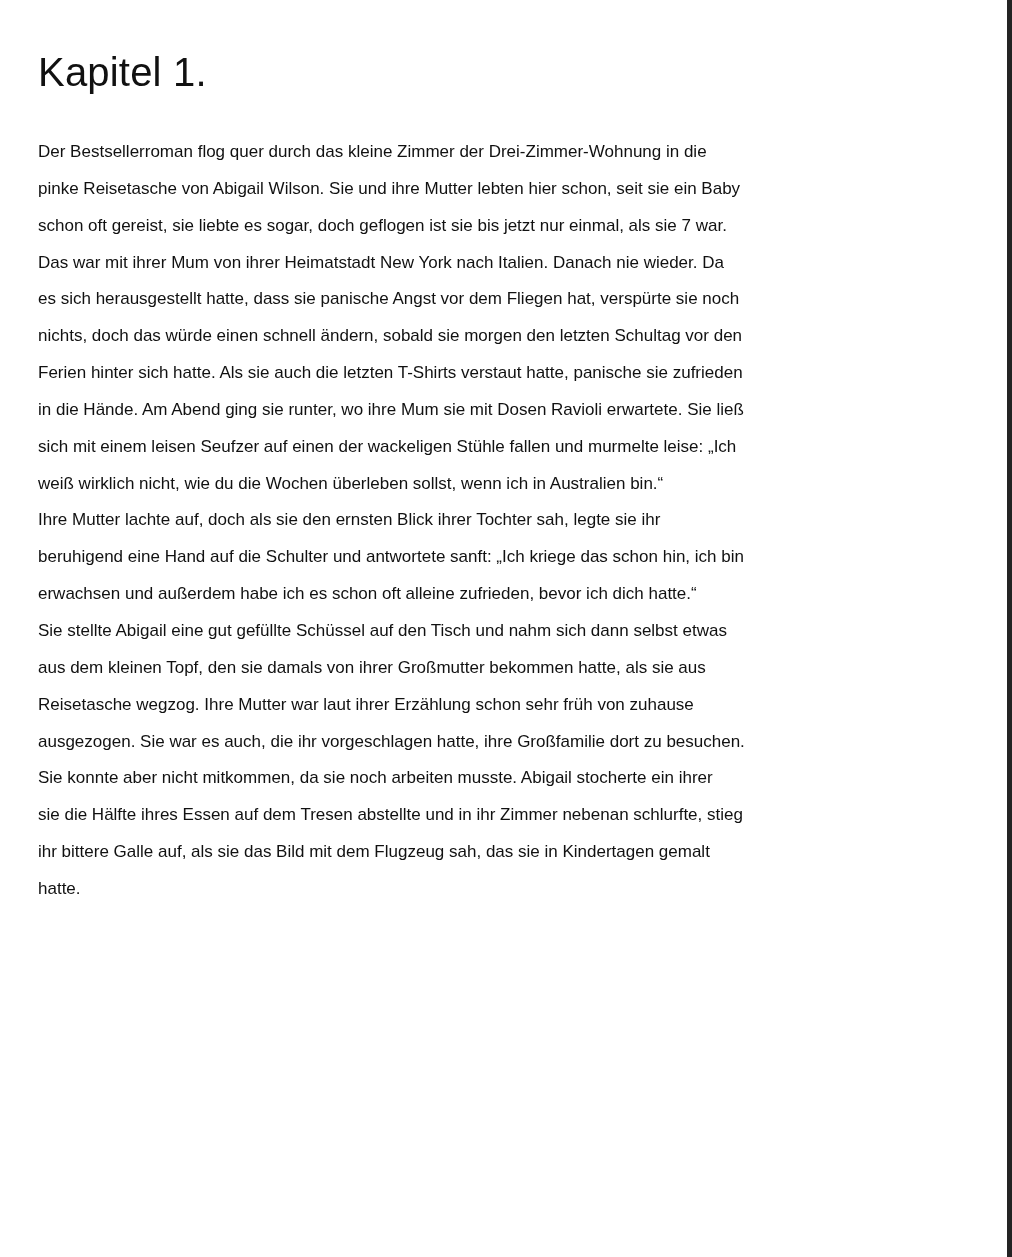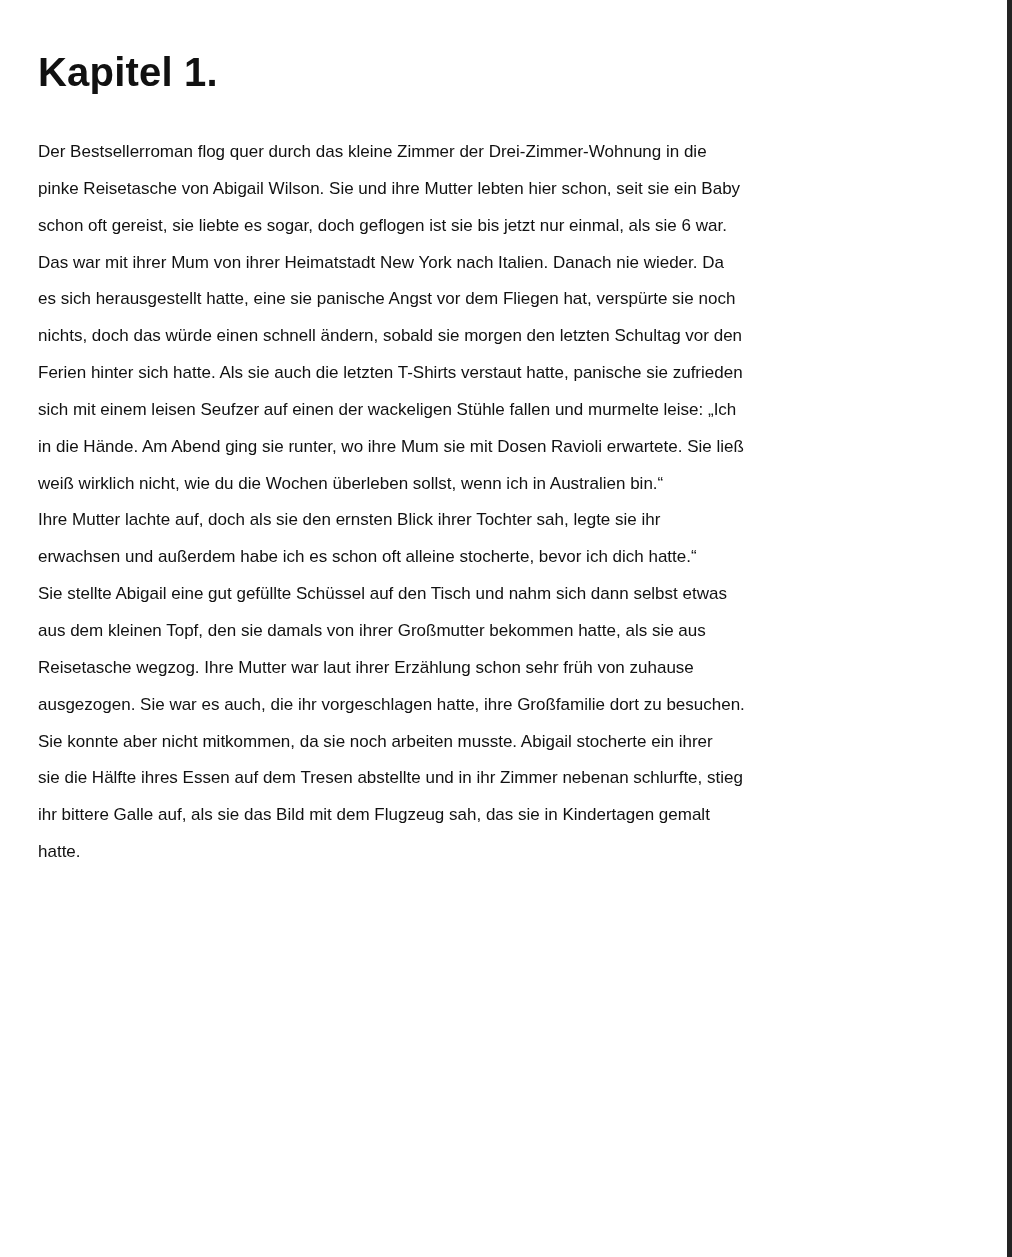--- a/index.html
+++ b/index.html
@@ -21,21 +21,21 @@
     position: absolute;
     right: 0; top: 0;
     width: 5px; height: 1257px;
     background: #232323;
   }
   h1 {
     position: absolute;
     left: 38px; top: 46px;
     margin: 0;
     font-size: 40px;
-    font-weight: bold;
+    font-weight: normal;
     line-height: 52px;
     color: #111111;
     letter-spacing: 0.2px;
   }
   .body-text {
     position: absolute;
     left: 38px; top: 134px;
     width: 960px;
   }
   .line {
@@ -47,30 +47,31 @@
   }
 </style>
 </head>
 <body>
 
 <div class="page">
   <h1>Kapitel 1.</h1>
   <div class="body-text">
     <span class="line">Der Bestsellerroman flog quer durch das kleine Zimmer der Drei-Zimmer-Wohnung in die</span>
     <span class="line">pinke Reisetasche von Abigail Wilson. Sie und ihre Mutter lebten hier schon, seit sie ein Baby</span>
-    <span class="line">schon oft gereist, sie liebte es sogar, doch geflogen ist sie bis jetzt nur einmal, als sie 6 war.</span>
+    <span class="line">schon oft gereist, sie liebte es sogar, doch geflogen ist sie bis jetzt nur einmal, als sie 7 war.</span>
     <span class="line">Das war mit ihrer Mum von ihrer Heimatstadt New York nach Italien. Danach nie wieder. Da</span>
-    <span class="line">es sich herausgestellt hatte, eine sie panische Angst vor dem Fliegen hat, verspürte sie noch</span>
+    <span class="line">es sich herausgestellt hatte, dass sie panische Angst vor dem Fliegen hat, verspürte sie noch</span>
     <span class="line">nichts, doch das würde einen schnell ändern, sobald sie morgen den letzten Schultag vor den</span>
     <span class="line">Ferien hinter sich hatte. Als sie auch die letzten T-Shirts verstaut hatte, panische sie zufrieden</span>
+    <span class="line">in die Hände. Am Abend ging sie runter, wo ihre Mum sie mit Dosen Ravioli erwartete. Sie ließ</span>
     <span class="line">sich mit einem leisen Seufzer auf einen der wackeligen Stühle fallen und murmelte leise: „Ich</span>
-    <span class="line">in die Hände. Am Abend ging sie runter, wo ihre Mum sie mit Dosen Ravioli erwartete. Sie ließ</span>
     <span class="line">weiß wirklich nicht, wie du die Wochen überleben sollst, wenn ich in Australien bin.“</span>
     <span class="line">Ihre Mutter lachte auf, doch als sie den ernsten Blick ihrer Tochter sah, legte sie ihr</span>
-    <span class="line">erwachsen und außerdem habe ich es schon oft alleine stocherte, bevor ich dich hatte.“</span>
+    <span class="line">beruhigend eine Hand auf die Schulter und antwortete sanft: „Ich kriege das schon hin, ich bin</span>
+    <span class="line">erwachsen und außerdem habe ich es schon oft alleine zufrieden, bevor ich dich hatte.“</span>
     <span class="line">Sie stellte Abigail eine gut gefüllte Schüssel auf den Tisch und nahm sich dann selbst etwas</span>
     <span class="line">aus dem kleinen Topf, den sie damals von ihrer Großmutter bekommen hatte, als sie aus</span>
     <span class="line">Reisetasche wegzog. Ihre Mutter war laut ihrer Erzählung schon sehr früh von zuhause</span>
     <span class="line">ausgezogen. Sie war es auch, die ihr vorgeschlagen hatte, ihre Großfamilie dort zu besuchen.</span>
     <span class="line">Sie konnte aber nicht mitkommen, da sie noch arbeiten musste. Abigail stocherte ein ihrer</span>
     <span class="line">sie die Hälfte ihres Essen auf dem Tresen abstellte und in ihr Zimmer nebenan schlurfte, stieg</span>
     <span class="line">ihr bittere Galle auf, als sie das Bild mit dem Flugzeug sah, das sie in Kindertagen gemalt</span>
     <span class="line">hatte.</span>
   </div>
 </div>

